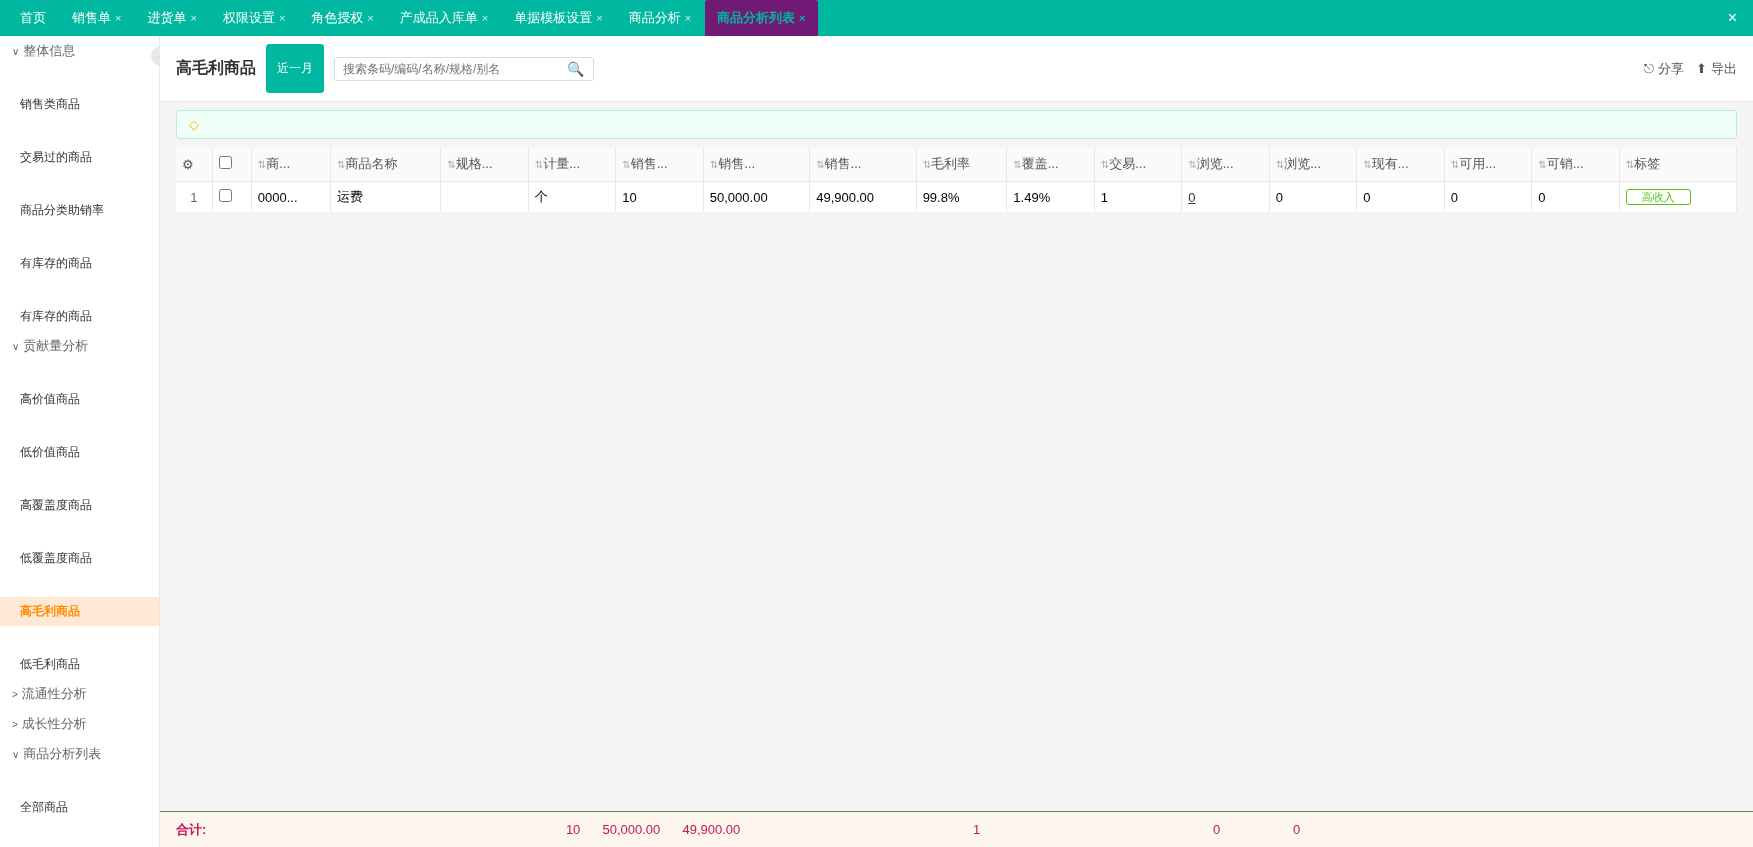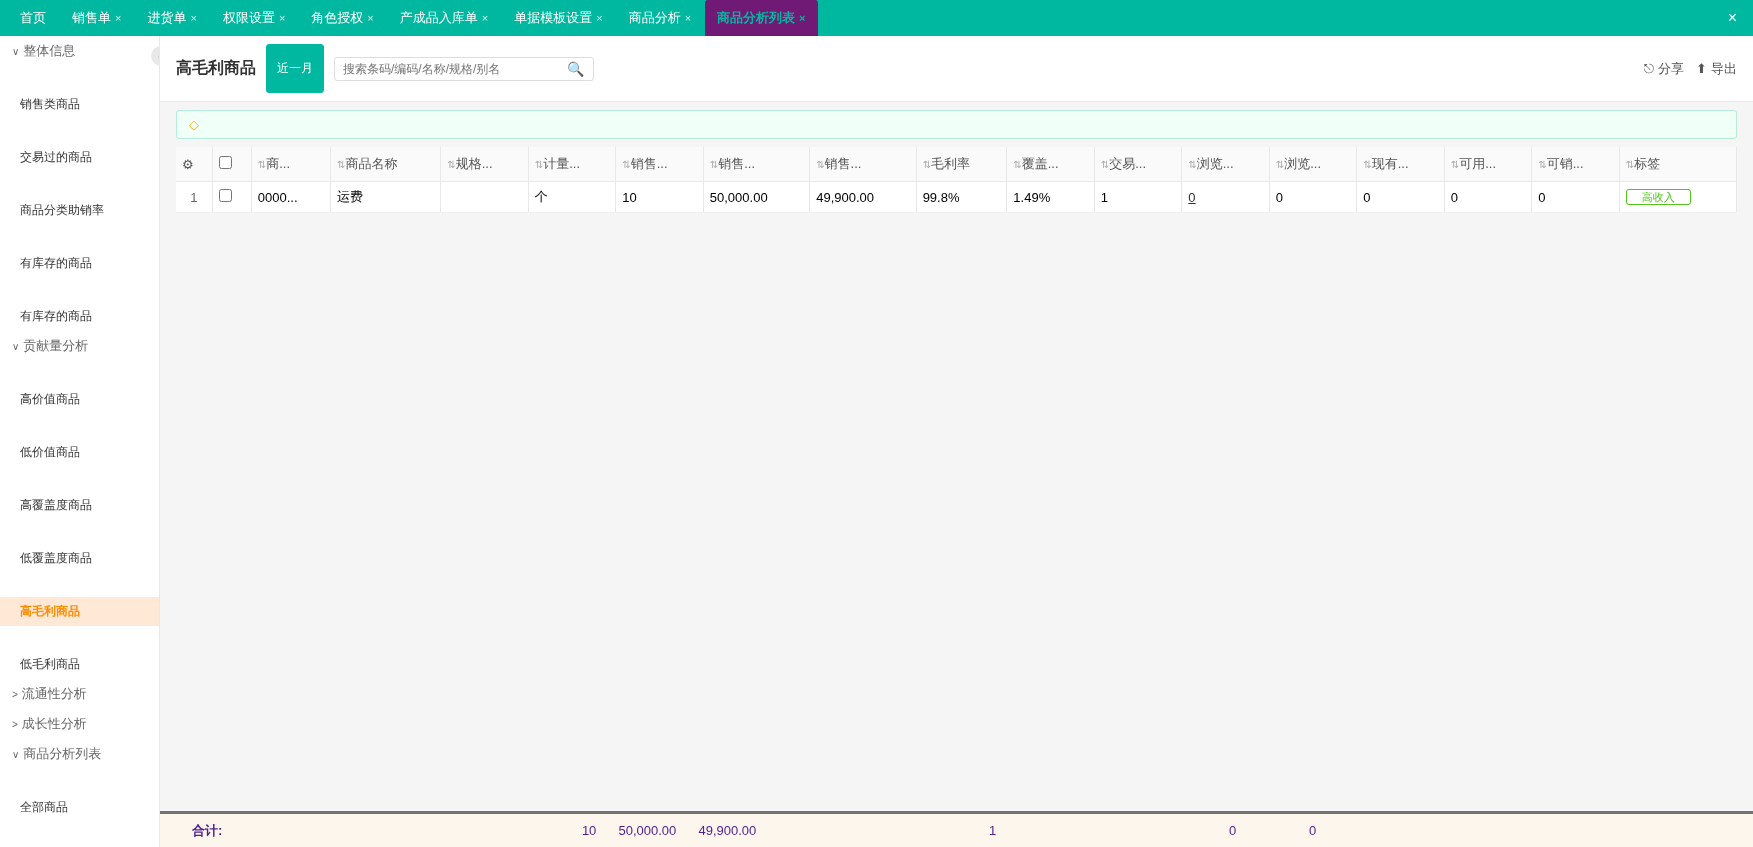--- a/index.html
+++ b/index.html
@@ -208,24 +208,24 @@
       font-size: 11px;
     }
     .row-num { color: #666; text-align: center; }
     .underline-link { text-decoration: underline; cursor: pointer; color: #333; }
 
     
     .footer-bar {
       display: flex;
       align-items: center;
       background: #fdf6ec;
-      border-top: 3px solid #737373;
-      padding: 6px 32px;
-      font-size: 12px;
-      color: #4c1d95;
+      border-top: 1px solid #737373;
+      padding: 6px 16px;
+      font-size: 12px;
+      color: #be185d;
       height: 36px;
     }
     .footer-total-label { margin-right: 20px; font-weight: bold; }
     .footer-cell { min-width: 80px; text-align: right; padding: 0 6px; }
 
     
     .table-container::-webkit-scrollbar { height: 6px; width: 6px; }
     .table-container::-webkit-scrollbar-thumb { background: #ccc; border-radius: 3px; }
   </style>
 </head>

